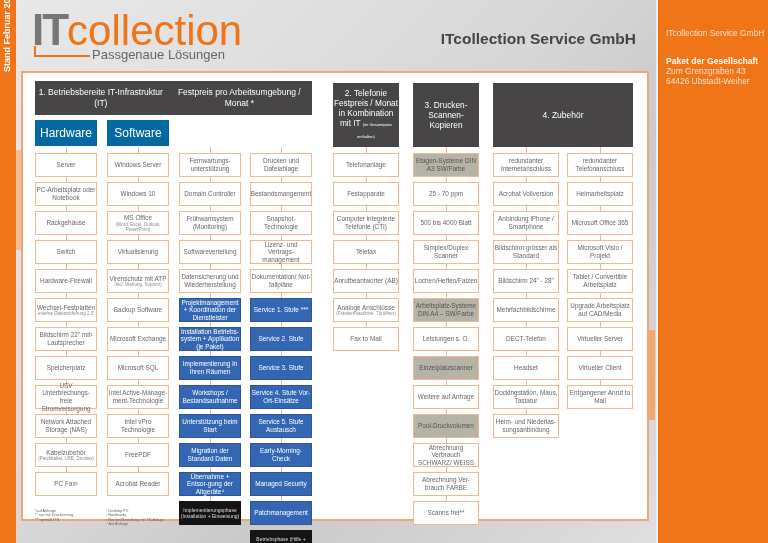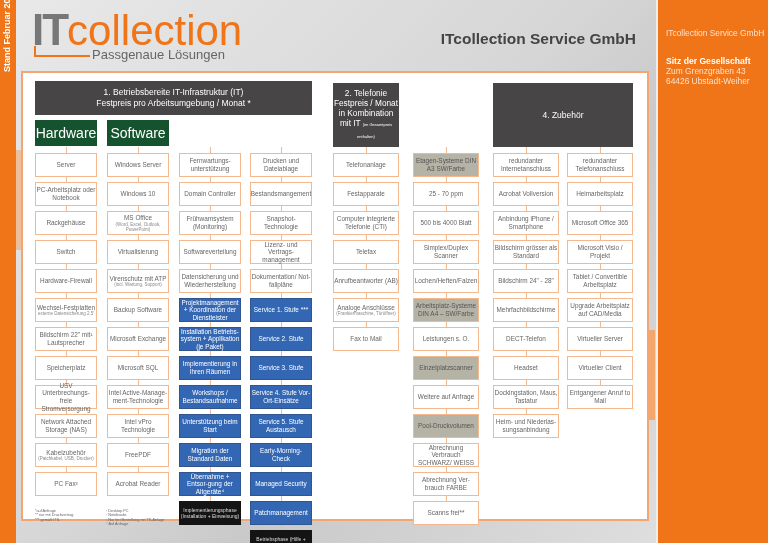--- a/index.html
+++ b/index.html
@@ -46,21 +46,21 @@
   .right-panel .rp-company { margin-bottom: 18px; color: #fde2cc; }
   .right-panel b { display: block; font-weight: bold; font-size: 8.6px; }
   .right-panel .rp-block { margin-bottom: 16px; }
   .right-panel .rp-light { color: #fde2cc; }
 
   .main-box {
     position: absolute; left: 21px; top: 71px; width: 628px; height: 450px;
     background: #fff; border: 2px solid #f2a673;
   }
   .hdr { position: absolute; background: #474545; color: #fff; text-align: center; display: flex; align-items: center; justify-content: center; font-size: 8.5px; line-height: 11px; }
-  .sub { position: absolute; background: #14532d; color: #fff; text-align: center; display: flex; align-items: center; justify-content: center; font-size: 14px; }
+  .sub { position: absolute; background: #0369a1; color: #fff; text-align: center; display: flex; align-items: center; justify-content: center; font-size: 12px; }
   .cell {
     position: absolute; width: 62px; height: 24px;
     border: 1px solid #f4b88f; background: #fff; color: #666;
     display: flex; flex-direction: column; align-items: center; justify-content: center;
     text-align: center; font-size: 6.4px; line-height: 7.6px;
   }
   .cell small { font-size: 4.5px; line-height: 5px; color: #888; }
   .cell.gray { background: #b5b2a6; border-color: #f4b88f; color: #555; }
   .cell.blue { background: #3367b3; border-color: #30558f; color: #fff; }
   .cell.black { background: #141414; border-color: #141414; color: #ddd; font-size: 5px; line-height: 6px; }
@@ -84,40 +84,45 @@
 
 <div class="title">
   <div>ITcollection Service GmbH</div>
 </div>
 
 <div class="deco-right"></div>
 
 <div class="right-panel">
   <div class="rp-company">ITcollection Service GmbH</div>
   <div class="rp-block">
-    <b>Sitz der Gesellschaft</b>
+    <b>Paket der Gesellschaft</b>
     <div class="rp-light">Zum Grenzgraben 43</div>
     <div class="rp-light">64426 Ubstadt-Weiher</div>
   </div>
 </div>
 
 <div class="main-box">
-  <div class="hdr" style="left:12px;top:8px;width:277px;height:34px;flex-direction:column;">
+  <div class="hdr" style="left:12px;top:8px;width:277px;height:34px;flex-direction:row;">
     <div>1. Betriebsbereite IT-Infrastruktur (IT)</div>
     <div>Festpreis pro Arbeitsumgebung / Monat *</div>
   </div>
   <div class="sub" style="left:12px;top:47px;width:62px;height:26px;">Hardware</div>
   <div class="sub" style="left:84px;top:47px;width:62px;height:26px;">Software</div>
 
   <div class="hdr" style="left:310px;top:10px;width:66px;height:64px;flex-direction:column;font-size:8.3px;line-height:10px;">
     <div>2. Telefonie</div>
     <div>Festpreis / Monat</div>
     <div>in Kombination</div>
     <div><span>mit IT</span> <span style="font-size:4px">(im Gesamtpreis enthalten)</span></div>
   </div>
+  <div class="hdr" style="left:390px;top:10px;width:66px;height:64px;flex-direction:column;font-size:8.3px;line-height:10px;">
+    <div>3. Drucken-</div>
+    <div>Scannen-</div>
+    <div>Kopieren</div>
+  </div>
   <div class="hdr" style="left:470px;top:10px;width:140px;height:64px;">4. Zubehör</div>
 
   <div id="grid">
       <div class="vline" style="left: 43px; top: 74px; height: 331px;"></div>
       <div class="cell" style="left: 12px; top: 80px; width: 62px;">
         <div>Server</div>
       </div>
       <div class="cell" style="left: 12px; top: 109px; width: 62px;">
         <div>PC-Arbeitsplatz oder Notebook</div>
       </div>

